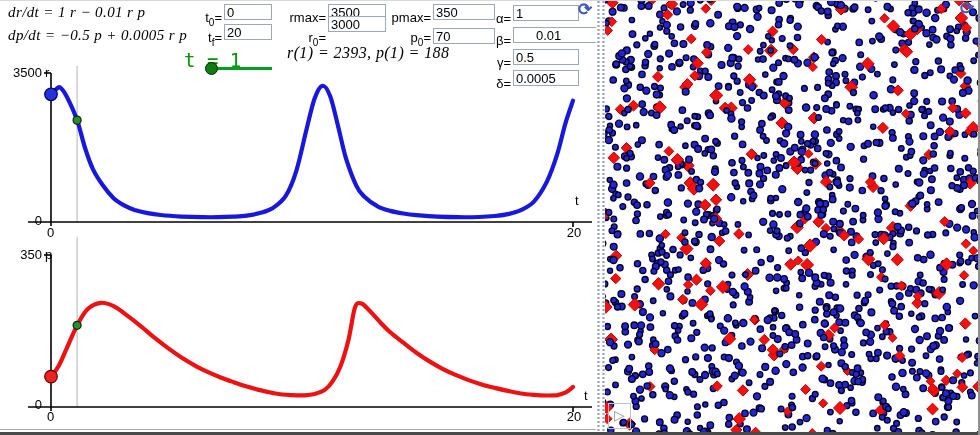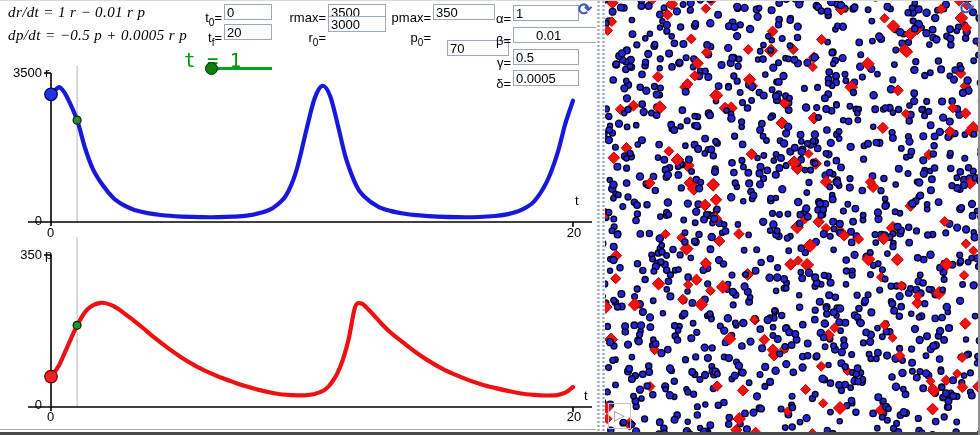--- a/index.html
+++ b/index.html
@@ -50,35 +50,36 @@
     <input class="fld" style="left: 224px; top: 24px; width: 42px;" value="20">
 
     <div class="abs flabel" style="left:276px;top:6px;width:50px;"><span>rmax</span><sub></sub><span>=</span></div>
     <input class="fld" style="left: 328px; top: 4px; width: 52px;" value="3500">
     <div class="abs flabel" style="left:294px;top:26px;width:32px;"><span>r</span><sub>0</sub><span>=</span></div>
     <input class="fld" style="left: 328px; top: 16px; width: 52px;" value="3000">
 
     <div class="abs flabel" style="left:381px;top:6px;width:50px;"><span>pmax</span><sub></sub><span>=</span></div>
     <input class="fld" style="left: 433px; top: 4px; width: 56px;" value="350">
     <div class="abs flabel" style="left:399px;top:26px;width:32px;"><span>p</span><sub>0</sub><span>=</span></div>
-    <input class="fld" style="left: 433px; top: 40px; width: 56px; margin-left: 14px;" value="70">
+    <input class="fld" style="left: 433px; top: 28px; width: 56px;" value="70">
 
     <div class="abs flabel" style="left:491px;top:7px;width:20px;"><span>α</span><span>=</span></div>
     <input class="fld" style="left: 513px; top: 5px; width: 60px;" value="1">
     <div class="abs flabel" style="left:491px;top:29px;width:20px;"><span>β</span><span>=</span></div>
     <input class="fld" style="left: 513px; top: 27px; width: 60px; padding-left: 22px;" value="0.01">
     <div class="abs flabel" style="left:491px;top:51px;width:20px;"><span>γ</span><span>=</span></div>
     <input class="fld" style="left: 513px; top: 49px; width: 60px;" value="0.5">
     <div class="abs flabel" style="left:491px;top:72px;width:20px;"><span>δ</span><span>=</span></div>
     <input class="fld" style="left: 513px; top: 70px; width: 60px;" value="0.0005">
 
     <div class="abs slider-label" style="left:184px;top:49px;">t = 1</div>
     <div class="abs slider-track" style="left:206px;top:67px;width:66px;"></div>
     <div class="abs slider-knob" style="left:205px;top:62px;"></div>
 
+    <div class="abs result" style="left:287px;top:44px;">r(1) = 2393, p(1) = 188</div>
 
     <div class="abs refresh" style="left:575px;top:1px;width:20px;height:19px;"><span>⟳</span></div>
 
     <svg id="plot" class="abs" style="left:0;top:0;" width="596" height="432">
         <line x1="77.1" y1="66" x2="77.1" y2="222" stroke="#b4b4b4" stroke-width="1"></line>
         <g stroke="#000000" stroke-width="1.6" fill="none">
           <line x1="28" y1="222" x2="592" y2="222"></line>
           <line x1="51" y1="73" x2="51" y2="226"></line>
           <line x1="44" y1="73" x2="51" y2="73"></line>
           <line x1="573" y1="222" x2="573" y2="227"></line>

